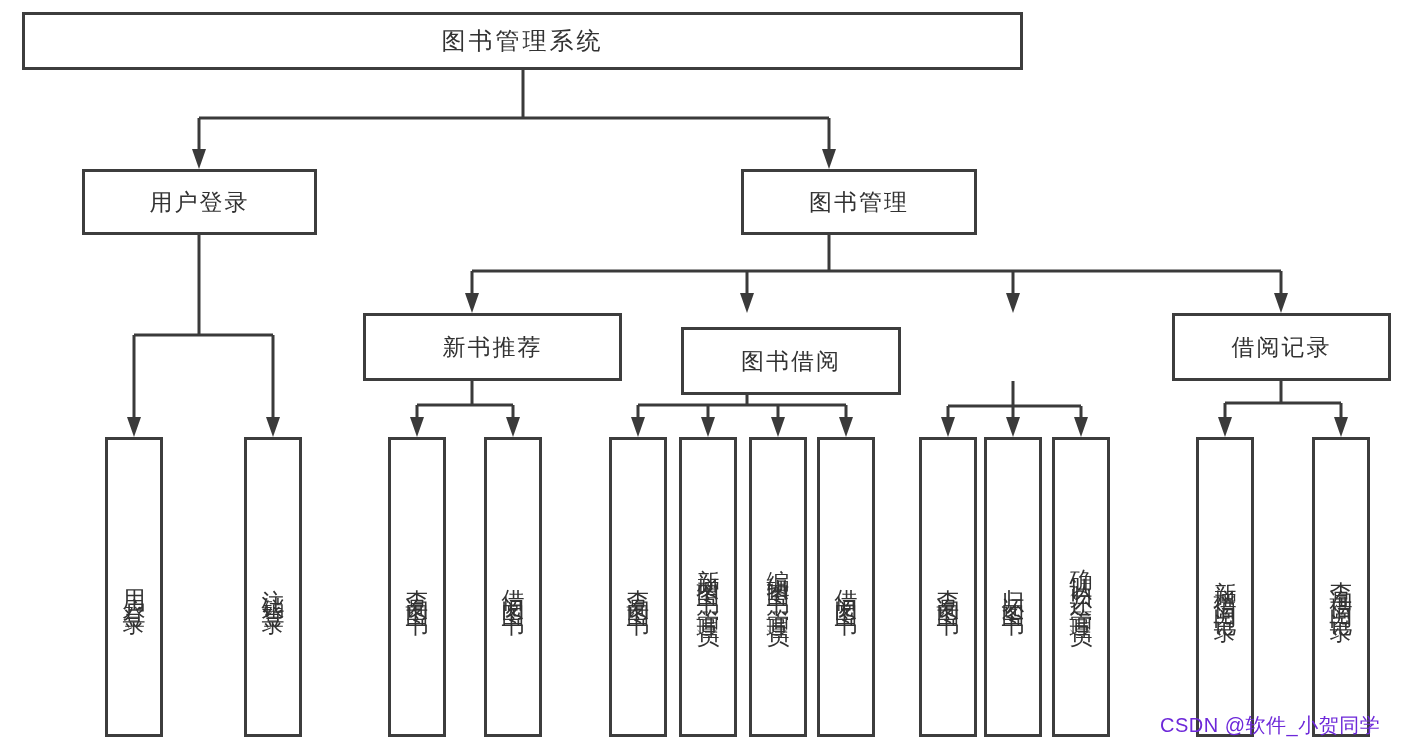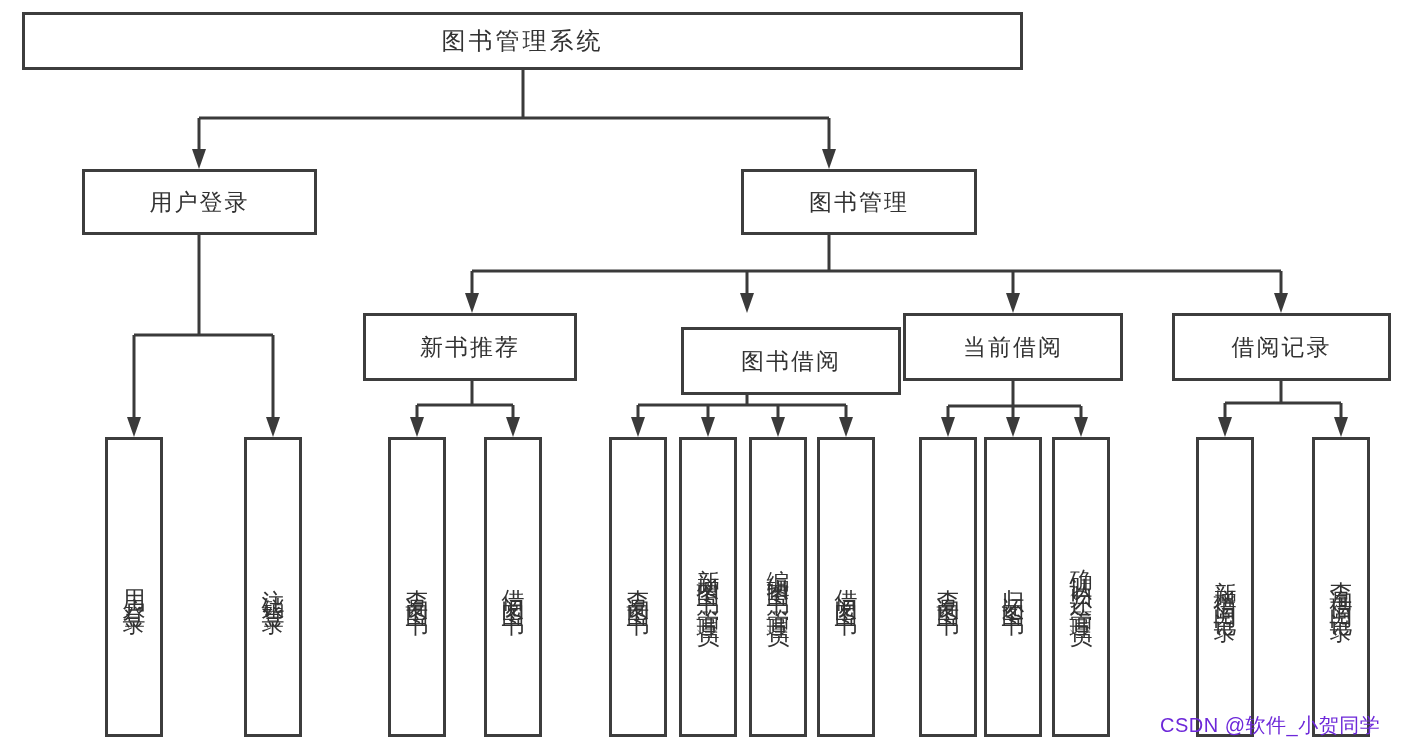--- a/index.html
+++ b/index.html
@@ -118,28 +118,25 @@
     <span>图书管理系统</span>
   </div>
 
   <div class="box hlabel" style="left:82px; top:169px; width:235px; height:66px;">
     <span>用户登录</span>
   </div>
   <div class="box hlabel" style="left:711px; top:169px; width:236px; height:66px;margin-left:30px;">
     <span>图书管理</span>
   </div>
 
-  <div class="box hlabel" style="left:363px; top:313px; width:214px; height:68px;">
+  <div class="box hlabel" style="left:363px; top:313px; width:259px; height:68px;">
     <span>新书推荐</span>
   </div>
   <div class="box hlabel" style="left:637px; top:327px; width:220px; height:68px;margin-left:44px;">
     <span>图书借阅</span>
-  </div>
-  <div class="box hlabel" style="left:903px; top:313px; width:220px; height:68px;">
-    <span>当前借阅</span>
   </div>
   <div class="box hlabel" style="left:1172px; top:313px; width:219px; height:68px;">
     <span>借阅记录</span>
   </div>
 
   <div class="box vert" style="left:105px; top:437px; width:58px; height:300px;">
     <span>用户登录</span>
   </div>
   <div class="box vert" style="left:244px; top:437px; width:58px; height:300px;">
     <span>注销登录</span>

